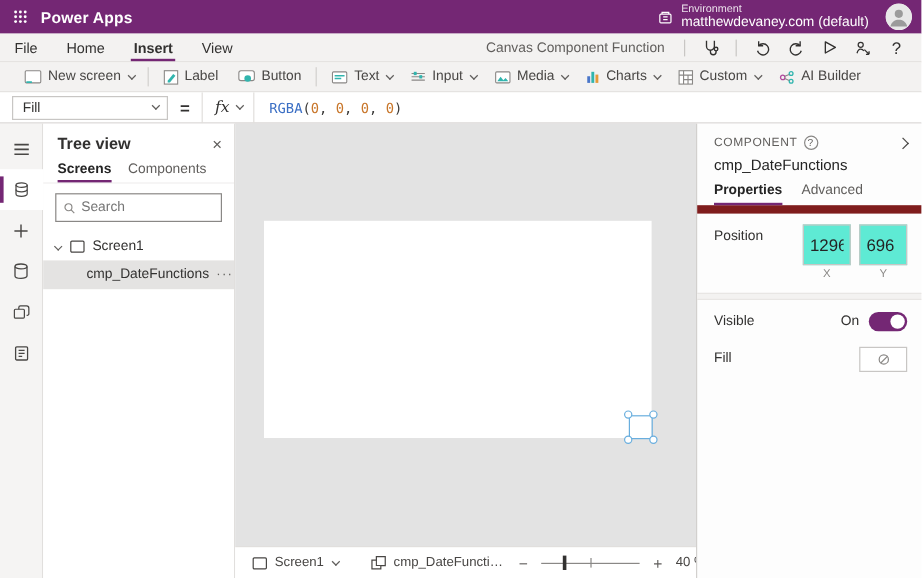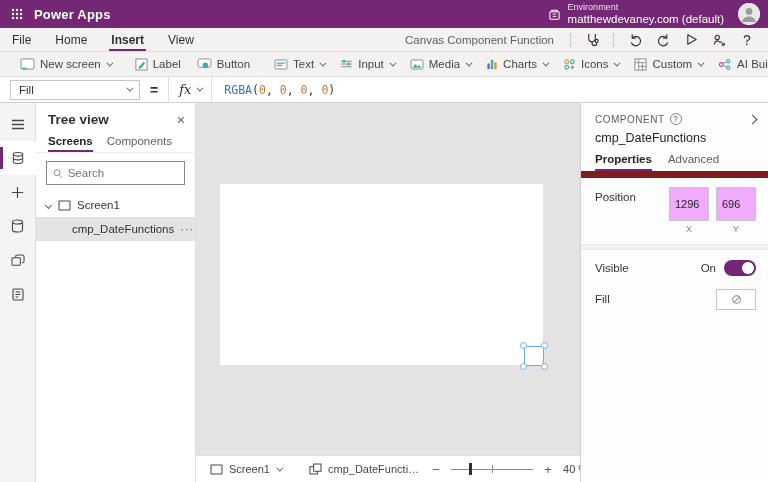--- a/index.html
+++ b/index.html
@@ -105,21 +105,21 @@
   .pp-chevron { margin-left:auto; width:7px; height:7px; border-right:1.3px solid #484644; border-top:1.3px solid #484644; transform:rotate(45deg); cursor:pointer; }
   .pp-name { padding:4px 14px 6px 14px; font-size:12.5px; color:#242424; }
   .pp-tabs { display:flex; gap:16px; padding:2px 14px 0 14px; border-bottom:7px solid #7f1d1d; }
   .pp-tab { padding-bottom:6px; color:#605e5c; position:relative; cursor:pointer; }
   .pp-tab.active { color:#242424; font-weight:bold; }
   .pp-tab.active::after { content:""; position:absolute; left:0; right:0; bottom:0; height:2px; background:#742774; }
   .pp-row { display:flex; align-items:flex-start; padding:9px 12px 4px 14px; }
   .pp-row-label { padding-top:4px; color:#323130; }
   .pp-fields { margin-left:auto; display:flex; gap:7px; }
   .pp-field { display:flex; flex-direction:column; align-items:center; }
-  .pp-input { width:40px; height:21px; border:1px solid #c8c6c4; background:#f0abfc; font-size:11px; font-family:"Liberation Sans", sans-serif; padding:16px 5px; color:#242424; }
+  .pp-input { width:40px; height:21px; border:1px solid #c8c6c4; background:#5eead4; font-size:14px; font-family:"Liberation Sans", sans-serif; padding:16px 5px; color:#242424; }
   .pp-sub { font-size:9.5px; color:#8a8886; margin-top:2px; }
   .pp-divider { height:6px; background:#f3f2f1; border-top:1px solid #e8e6e4; border-bottom:1px solid #e8e6e4; margin-top:6px; }
   .toggle-row { display:flex; align-items:center; padding:10px 12px 4px 14px; }
   .toggle-wrap { margin-left:auto; display:flex; align-items:center; gap:8px; }
   .toggle-state { color:#323130;padding-left:17px; }
   .toggle { width:32px; height:16px; border-radius:8px; background:#742774; position:relative; cursor:pointer; }
   .toggle .knob { position:absolute; right:2px; top:2px; width:12px; height:12px; border-radius:50%; background:#fff; }
   .fill-swatch { margin-left:auto; width:40px; height:21px; border:1px solid #c8c6c4; background:#fff; display:flex; align-items:center; justify-content:center; cursor:pointer; }
 
   svg { display:block; }
@@ -265,30 +265,20 @@
       <svg width="12" height="12" viewBox="0 0 13 13">
           <rect x="1.5" y="6" width="2.6" height="6" fill="#4a76c9"></rect>
           <rect x="5.2" y="2" width="2.6" height="10" fill="#31b5ae"></rect>
           <rect x="8.9" y="4.5" width="2.6" height="7.5" fill="#e49a3a"></rect>
         </svg>
       <span class="rlabel">Charts</span>
       <span class="caret"></span>
     </div>
     <div class="ritem">
       <svg width="13" height="13" viewBox="0 0 14 14">
-          <circle cx="4" cy="4" r="2" fill="none" stroke="#e49a3a" stroke-width="1.2"></circle>
-          <circle cx="10" cy="4" r="2" fill="none" stroke="#31b5ae" stroke-width="1.2"></circle>
-          <circle cx="4" cy="10" r="2" fill="none" stroke="#31b5ae" stroke-width="1.2"></circle>
-          <path d="M10 8v4M8 10h4" stroke="#8a8886" stroke-width="1.2"></path>
-        </svg>
-      <span class="rlabel">Icons</span>
-      <span class="caret"></span>
-    </div>
-    <div class="ritem">
-      <svg width="13" height="13" viewBox="0 0 14 14">
           <rect x="1" y="1" width="12" height="12" fill="#fff" stroke="#8a8886"></rect>
           <path d="M1 5h12M5 1v12M9 5v8M5 9h8" stroke="#8a8886"></path>
         </svg>
       <span class="rlabel">Custom</span>
       <span class="caret"></span>
     </div>
     <div class="ritem">
       <svg width="14" height="13" viewBox="0 0 15 14">
           <circle cx="3.5" cy="7" r="2" fill="none" stroke="#b14a9e" stroke-width="1.2"></circle>
           <circle cx="11" cy="3.5" r="1.7" fill="none" stroke="#31b5ae" stroke-width="1.2"></circle>

